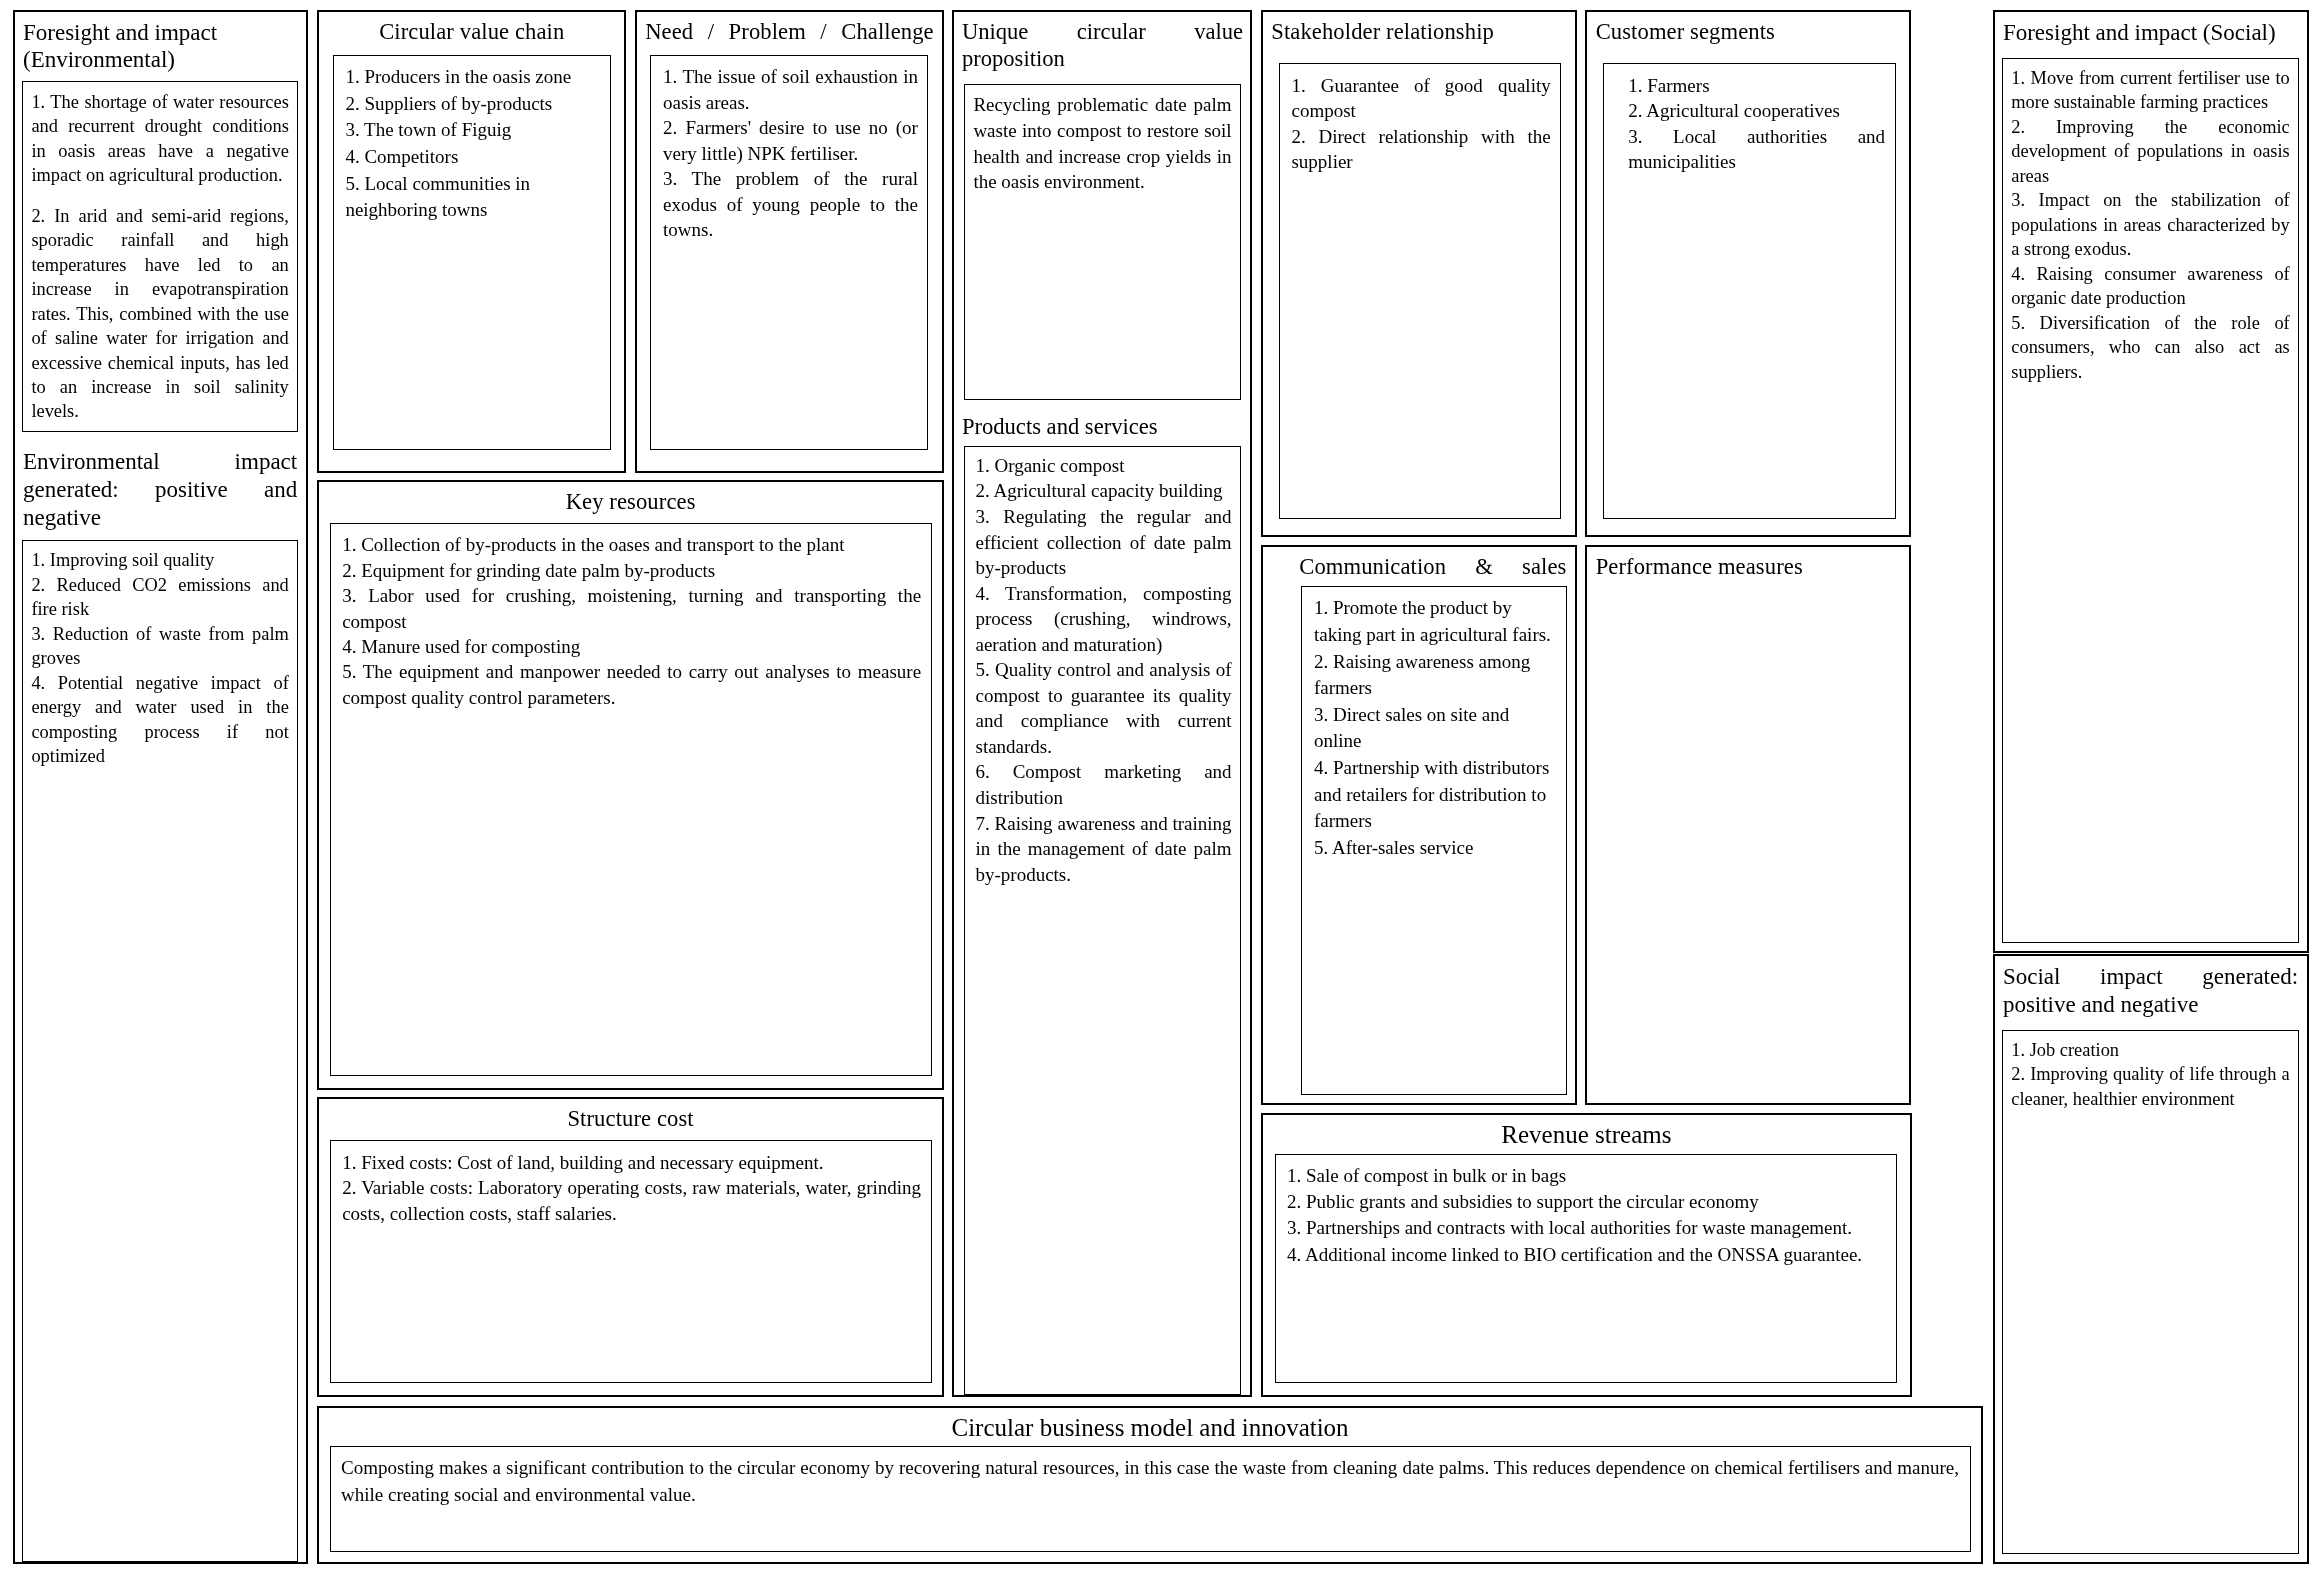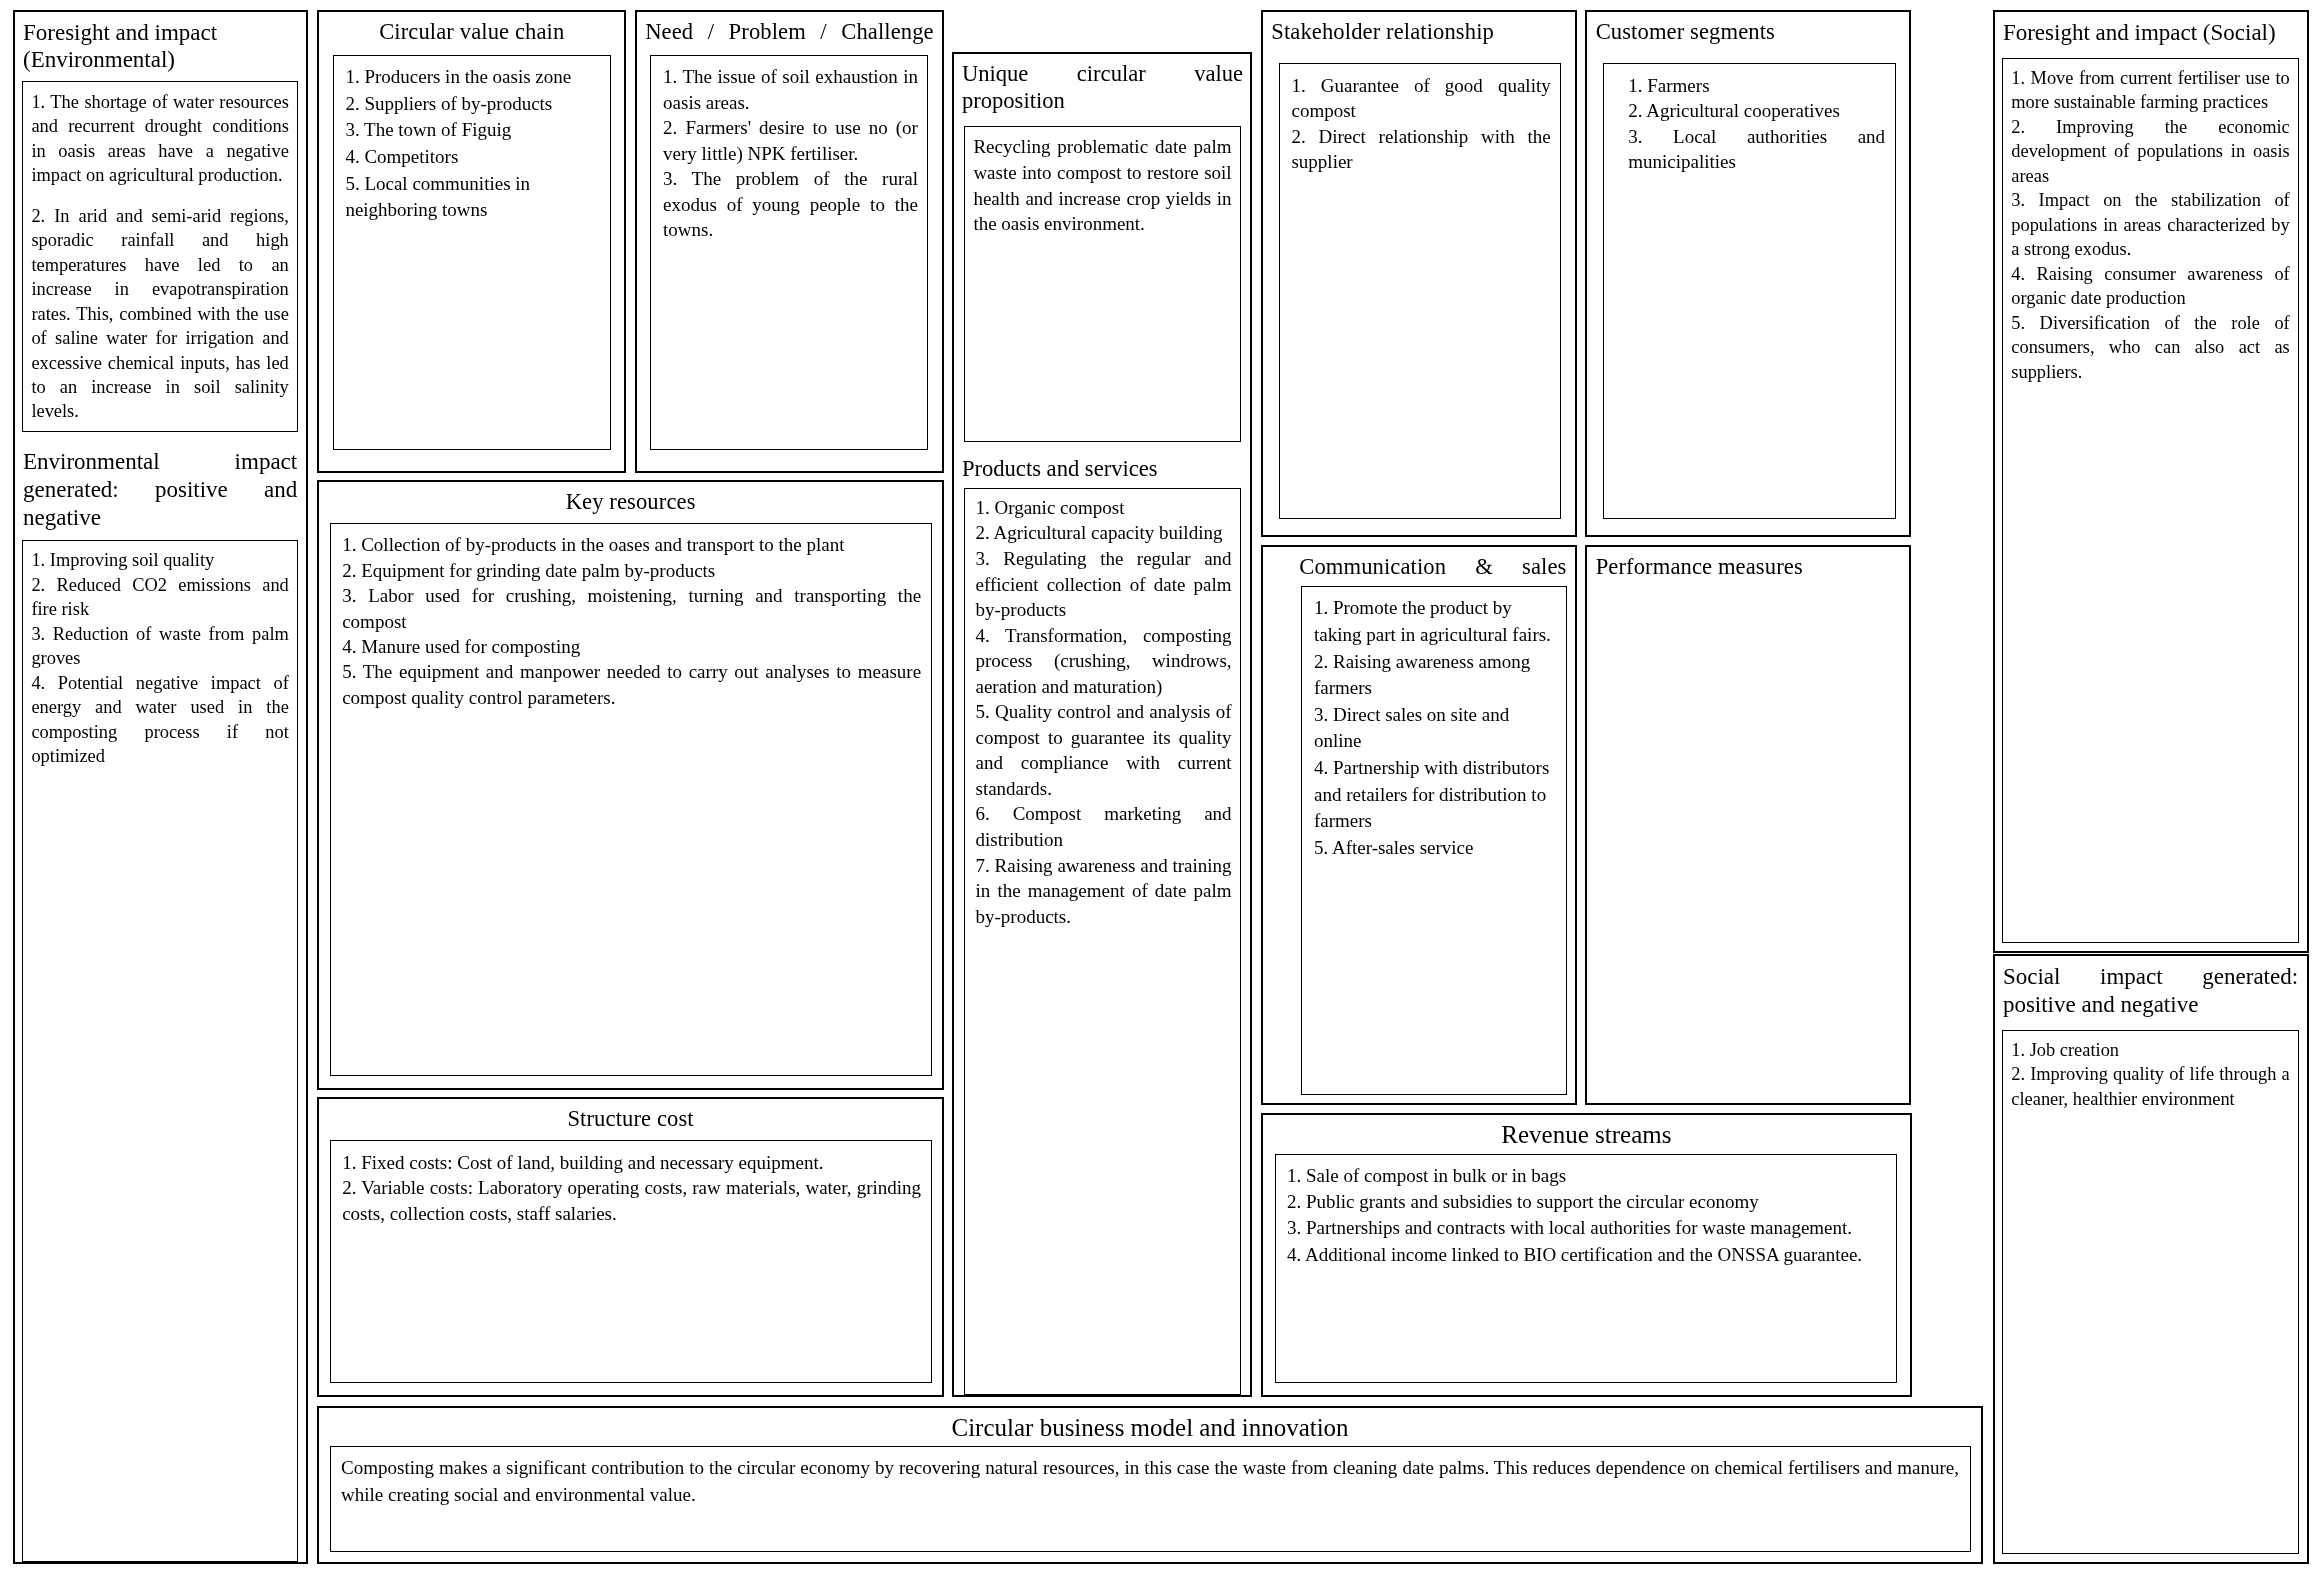--- a/index.html
+++ b/index.html
@@ -151,21 +151,21 @@
   .key-res { flex: 1 1 auto; }
   .struct-cost { flex: 0 0 300px; }
 
   
   .col-value {
     flex: 0 0 300px;
     display: flex;
     flex-direction: column;
     min-height: 0;
   }
-  .col-value .outer { flex: 1 1 auto; margin-top: 42px; }
+  .col-value .outer { flex: 1 1 auto; }
   .vp-title {
     font-size: 22.6px;
     line-height: 1.22;
     padding: 6.3px 7.4px 3.2px 7.4px;
     text-align: justify;
     text-align-last: left;
   }
   .vp-box {
     border: 1.6px solid #000;
     box-sizing: border-box;

